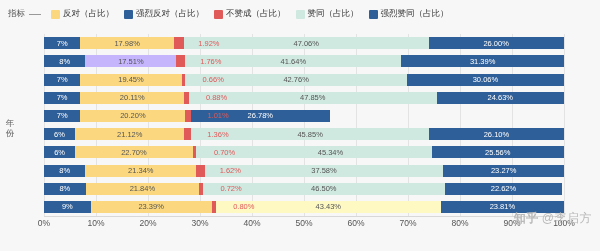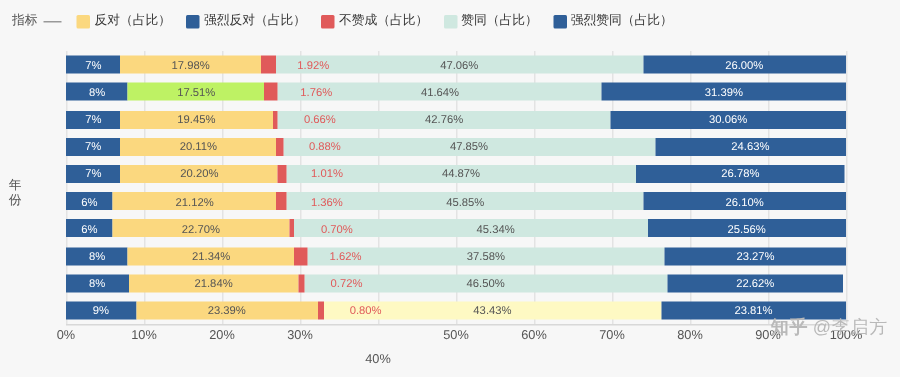--- a/index.html
+++ b/index.html
@@ -159,21 +159,21 @@
             <span style="color: rgb(85, 85, 85);">47.06%</span>
           </div>
           <div class="seg" style="width: 26%; background: rgb(47, 95, 152);">
             <span style="color: rgb(255, 255, 255);">26.00%</span>
           </div>
         </div>
         <div class="row" style="top: 21.3px; height: 12px;">
           <div class="seg" style="width: 8%; background: rgb(47, 95, 152);">
             <span style="color: rgb(255, 255, 255);">8%</span>
           </div>
-          <div class="seg" style="width: 17.51%; background: #bef264;">
+          <div class="seg" style="width: 17.51%; background: #c4b5fd;">
             <span style="color: rgb(85, 85, 85);">17.51%</span>
           </div>
           <div class="seg" style="width: 1.76%; background: rgb(224, 90, 90); overflow: visible; position: relative;">
             <span style="color: rgb(224, 90, 90); position: relative; left: 30px;">1.76%</span>
           </div>
           <div class="seg" style="width: 41.64%; background: rgb(207, 232, 224);">
             <span style="color: rgb(85, 85, 85);">41.64%</span>
           </div>
           <div class="seg" style="width: 31.39%; background: rgb(47, 95, 152);">
             <span style="color: rgb(255, 255, 255);">31.39%</span>
@@ -215,23 +215,20 @@
         </div>
         <div class="row" style="top: 75.9px; height: 12px;">
           <div class="seg" style="width: 7%; background: rgb(47, 95, 152);">
             <span style="color: rgb(255, 255, 255);">7%</span>
           </div>
           <div class="seg" style="width: 20.2%; background: rgb(251, 216, 127);">
             <span style="color: rgb(85, 85, 85);">20.20%</span>
           </div>
           <div class="seg" style="width: 1.01%; background: rgb(224, 90, 90); overflow: visible; position: relative;">
             <span style="color: rgb(224, 90, 90); position: relative; left: 30px;">1.01%</span>
-          </div>
-          <div class="seg" style="width: 44.87%; background: rgb(207, 232, 224);">
-            <span style="color: rgb(85, 85, 85);">44.87%</span>
           </div>
           <div class="seg" style="width: 26.78%; background: rgb(47, 95, 152);">
             <span style="color: rgb(255, 255, 255);">26.78%</span>
           </div>
         </div>
         <div class="row" style="top: 94.1px; height: 12px;">
           <div class="seg" style="width: 6%; background: rgb(47, 95, 152);">
             <span style="color: rgb(255, 255, 255);">6%</span>
           </div>
           <div class="seg" style="width: 21.12%; background: rgb(251, 216, 127);">
@@ -317,21 +314,21 @@
         </div>
       </div>
   </div>
 
   <div class="axis-line"></div>
   <div class="xlabels" id="xlabels">
       <div class="xlabel" style="left: 0%;">0%</div>
       <div class="xlabel" style="left: 10%;">10%</div>
       <div class="xlabel" style="left: 20%;">20%</div>
       <div class="xlabel" style="left: 30%;">30%</div>
-      <div class="xlabel" style="left: 40%; margin-top: 16px;">40%</div>
+      <div class="xlabel" style="left: 40%;">40%</div>
       <div class="xlabel" style="left: 50%;">50%</div>
       <div class="xlabel" style="left: 60%;">60%</div>
       <div class="xlabel" style="left: 70%;">70%</div>
       <div class="xlabel" style="left: 80%;">80%</div>
       <div class="xlabel" style="left: 90%;">90%</div>
       <div class="xlabel" style="left: 100%;">100%</div>
     </div>
 
   <div class="watermark">
     <span class="wm-logo">知乎</span>

